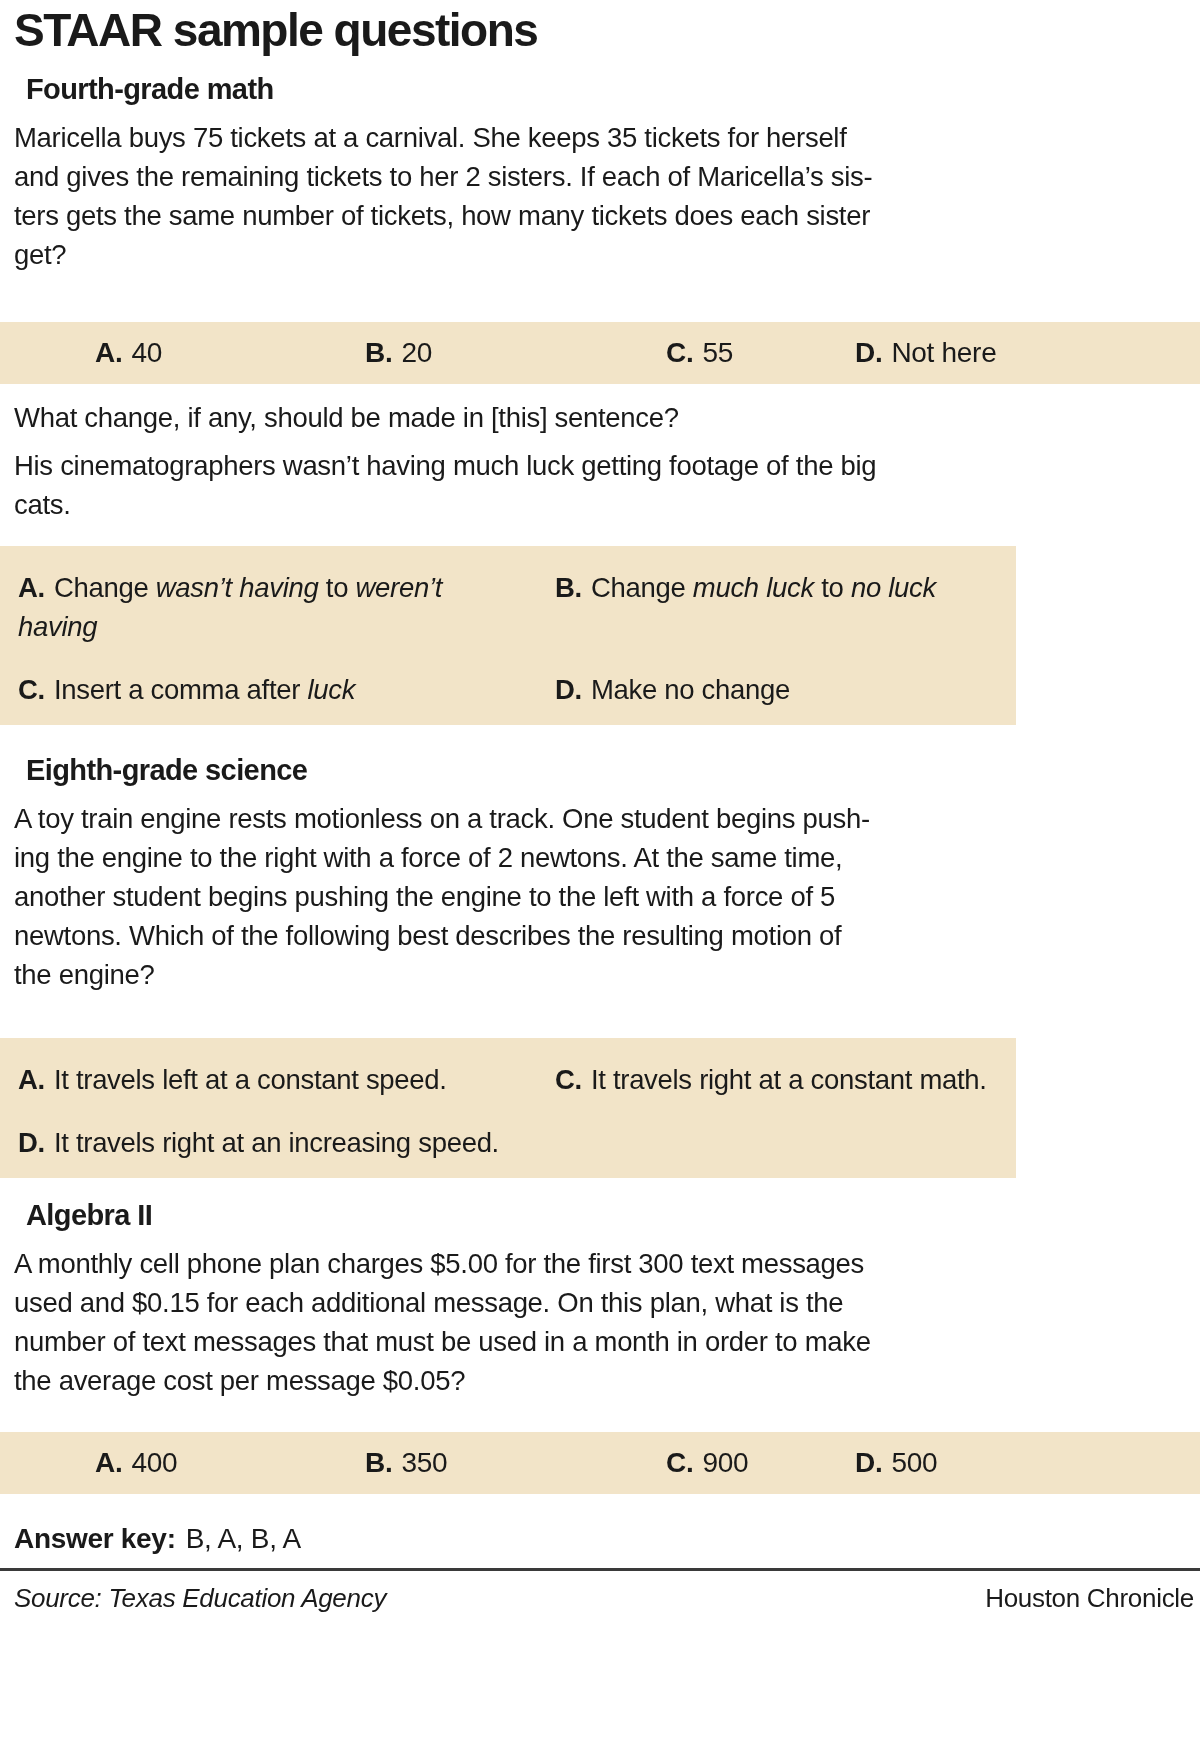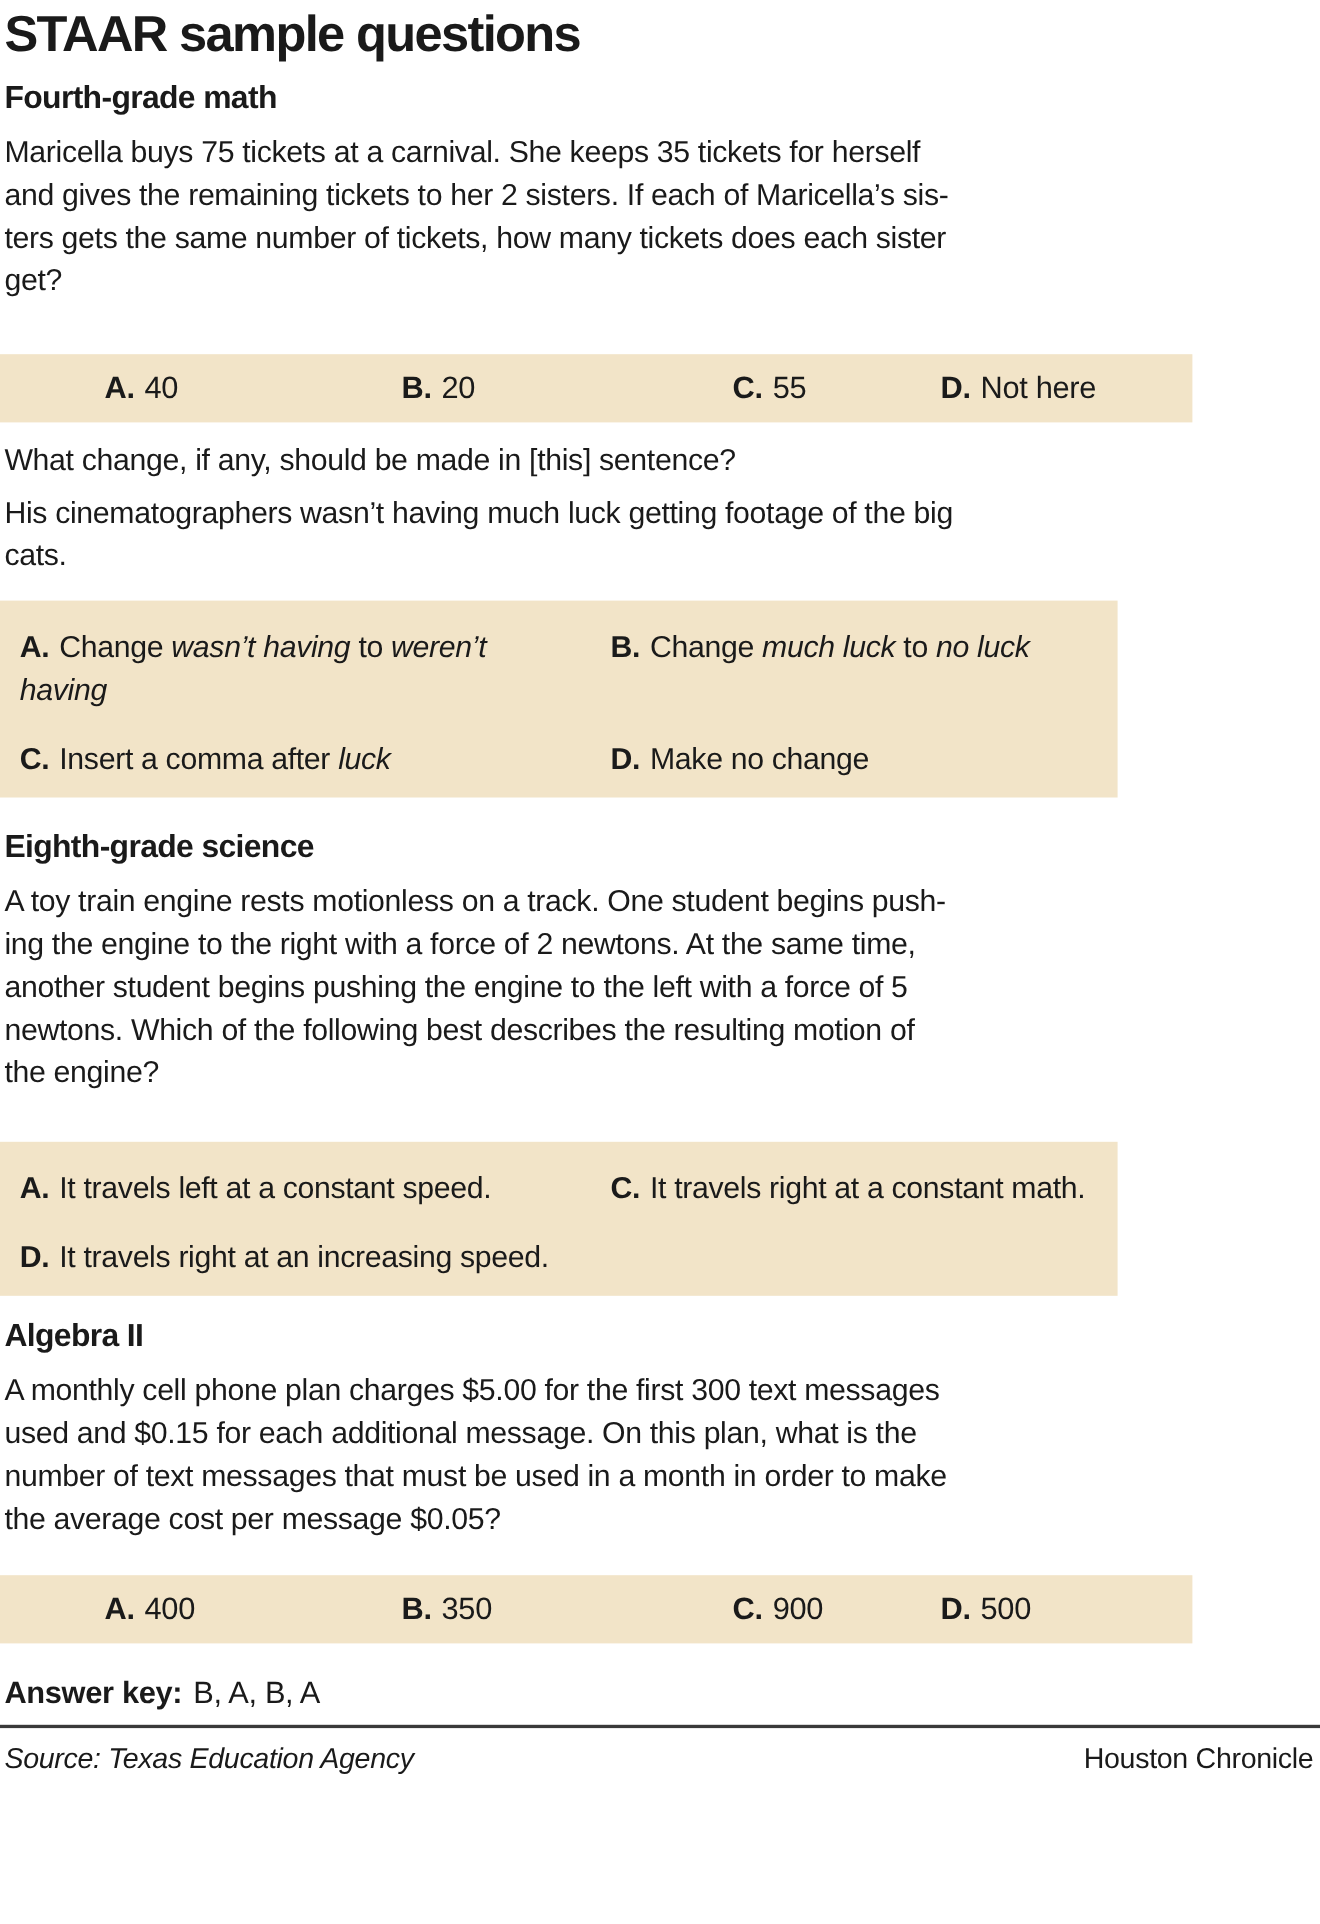--- a/index.html
+++ b/index.html
@@ -11,31 +11,31 @@
     position: relative;
     width: 1200px;
     height: 1749px;
     box-sizing: border-box;
     background: #ffffff;
     color: #1a1a1a;
     font-family: "Liberation Sans", "DejaVu Sans", sans-serif;
     letter-spacing: -0.3px;
     overflow: hidden;
   }
-  .pad { padding-left: 4px; padding-right: 6px; }
+  .pad { padding-left: 14px; padding-right: 6px; }
 
   .title {
     margin: 4px 0 0 0;
     font-size: 46px;
     font-weight: 700;
     letter-spacing: -1.5px;
     line-height: 52px;
   }
   .sect-head {
-    margin: 0;
+    margin: 12px;
     font-size: 29px;
     font-weight: 700;
     letter-spacing: -0.6px;
     line-height: 34px;
   }
   .head-math    { margin-top: 16px; }
   .head-writing { margin-top: 28px; }
   .head-science { margin-top: 28px; }
   .head-algebra { margin-top: 20px; }
 
@@ -43,21 +43,21 @@
     margin: 12px 0 0 0;
     font-size: 27.5px;
     line-height: 39px;
     white-space: pre-line;
   }
   .q.tight { margin-top: 14px; }
 
   
   .bar {
     position: relative;
-    width: 1084px;
+    width: 1200px;
     height: 62px;
     background: #f2e4c8;
   }
   .bar-math    { margin-top: 48px; }
   .bar-algebra { margin-top: 32px; text-align: center; }
   .bar .opt {
     position: absolute;
     top: 50%;
     transform: translateY(-50%);
     font-size: 28px;

